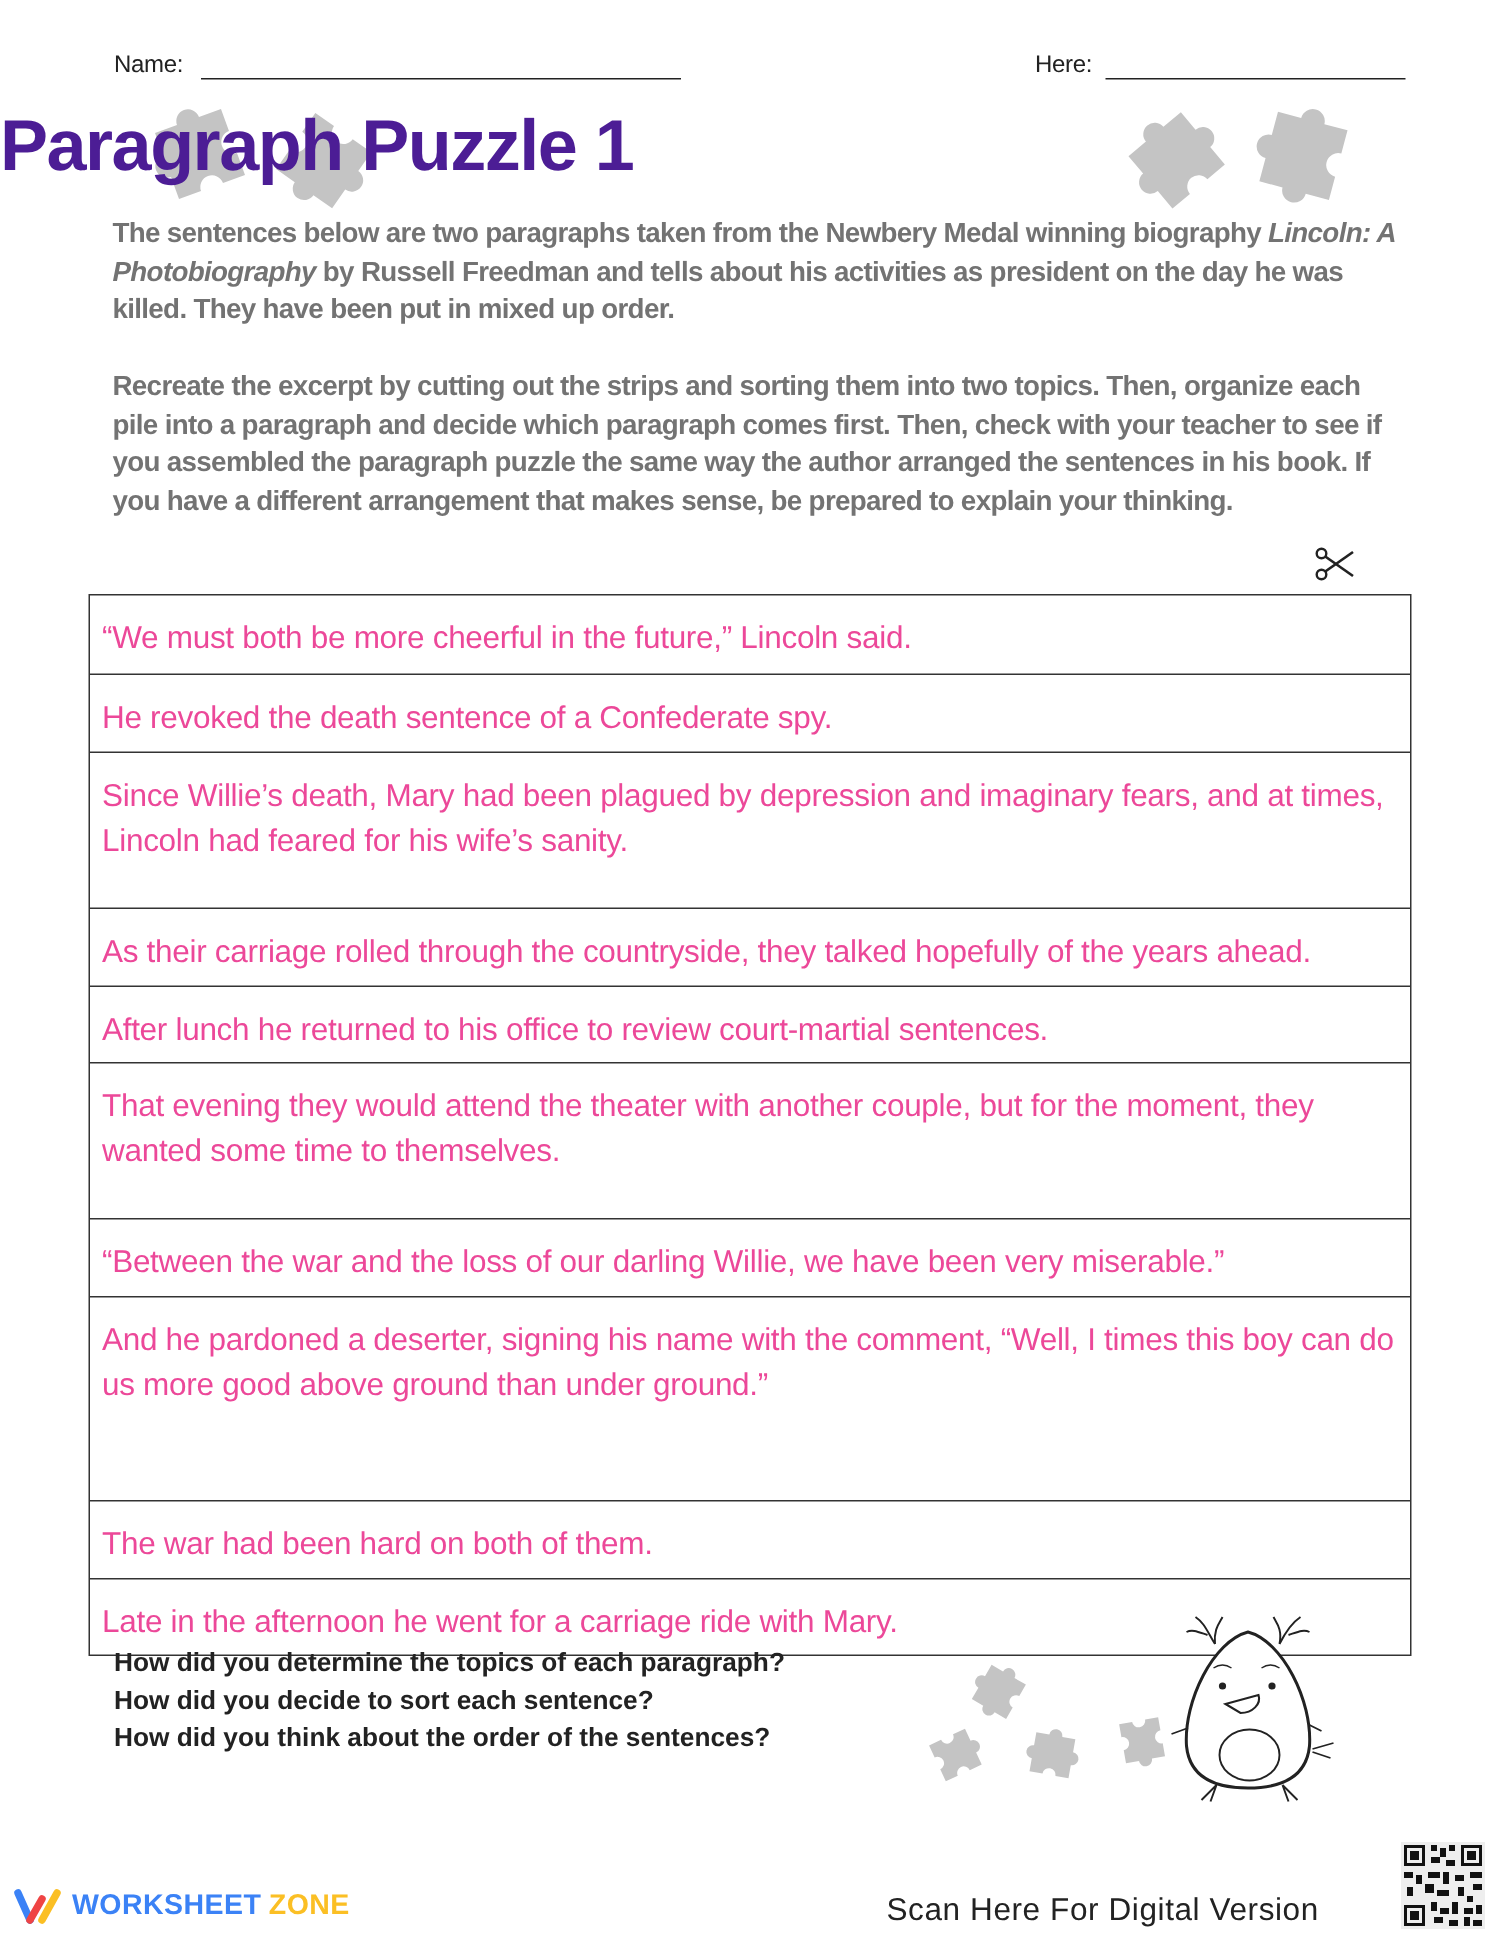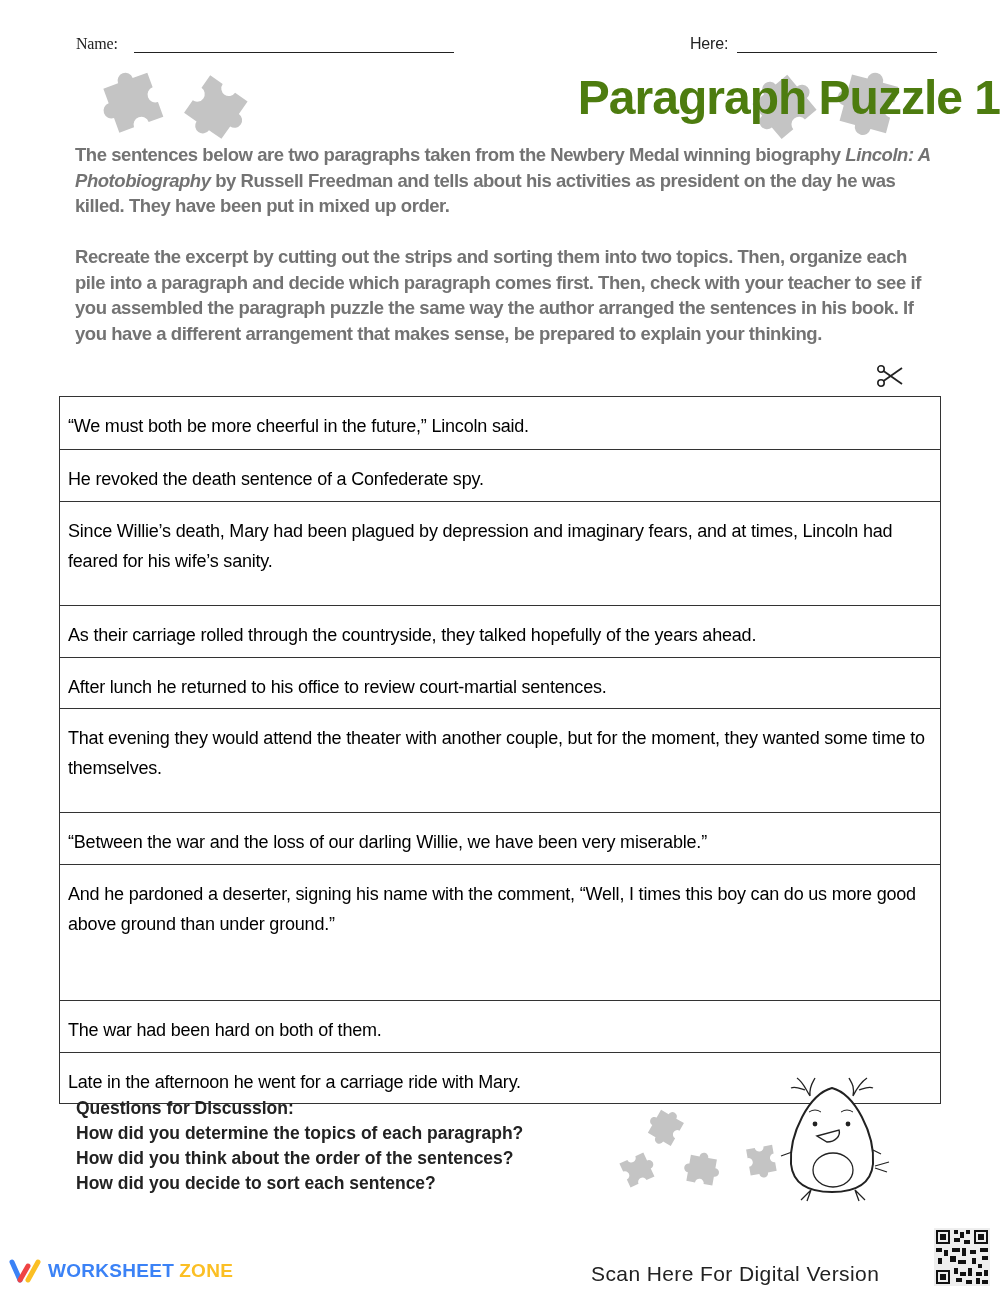--- a/index.html
+++ b/index.html
@@ -8,22 +8,22 @@
     font-family: "Liberation Sans", "DejaVu Sans", sans-serif; color: #1e1e1e;
   }
   .abs { position: absolute; }
 
   
   .field-label { font-size: 16px; color: #222; letter-spacing: -0.2px; }
   .field-line { position: absolute; border-bottom: 1.6px solid #222; height: 0; }
 
   
   .title {
-    position: absolute; left: 0; width: 1000px; top: 70px; text-align: right;
-    font-size: 48px; font-weight: bold; color: #4d7c0f; letter-spacing: -1px;
+    position: absolute; left: 0; width: 1000px; top: 70px; text-align: left;
+    font-size: 48px; font-weight: bold; color: #4c1d95; letter-spacing: -1px;
   }
 
   .puzzle { position: absolute; }
   .puzzle svg { display: block; }
 
   
   .intro {
     position: absolute; left: 75px; width: 860px;
     font-size: 18.5px; font-weight: bold; line-height: 25.5px; color: #737373;
     letter-spacing: -0.45px;
@@ -33,21 +33,21 @@
   .scissors { position: absolute; left: 876px; top: 364px; width: 28px; height: 24px; }
 
   
   .strips {
     position: absolute; left: 59px; top: 396px; width: 882px;
     border: 1.6px solid #333; box-sizing: border-box;
   }
   .strip {
     box-sizing: border-box; border-top: 1.6px solid #333;
     padding: 14px 8px 0 8px;
-    font-size: 18px; line-height: 30px; color: #000000; letter-spacing: -0.2px;
+    font-size: 21px; line-height: 30px; color: #ec4899; letter-spacing: -0.2px;
   }
   .strip:first-child { border-top: none; }
 
   
   .questions {
     position: absolute; left: 76px; top: 1096px;
     font-size: 17.5px; font-weight: bold; line-height: 25px; color: #222;
   }
 
   
@@ -58,21 +58,21 @@
   .brand-w { font-size: 19px; font-weight: bold; color: #3b82f6; letter-spacing: 0.3px; }
   .brand-z { font-size: 19px; font-weight: bold; color: #fbbf24; margin-left: 5px; letter-spacing: 0.3px; }
   .scan {
     position: absolute; left: 591px; top: 1262px; font-size: 21px; color: #222; letter-spacing: 0.4px;
   }
   .qr { position: absolute; left: 934px; top: 1228px; width: 56px; height: 58px; background: #eee; }
 </style>
 </head>
 <body>
 
-<span class="abs field-label" style="left:76px; top:35px;font-family:Liberation Serif, serif;">Name:</span>
+<span class="abs field-label" style="left:76px; top:35px;">Name:</span>
 <div class="field-line" style="left:134px; top:52px; width:320px;"></div>
 <span class="abs field-label" style="left:690px; top:35px;">Here:</span>
 <div class="field-line" style="left:737px; top:52px; width:200px;"></div>
 
 <div class="puzzle" style="left:92px; top:60px;">
   <svg width="80" height="78" viewBox="0 0 100 100">
       <g transform="rotate(-20 50 50)">
         <path fill="#c4c4c4" d="M20 25 H40 a10 10 0 1 1 20 0 H80 V45 a10 10 0 1 0 0 20 V85 H60 a10 10 0 1 0 -20 0 H20 V65 a10 10 0 1 1 0 -20 Z"></path>
       </g>
     </svg>
@@ -120,24 +120,23 @@
   <div class="strip" style="height:52px;">As their carriage rolled through the countryside, they talked hopefully of the years ahead.</div>
   <div class="strip" style="height:51px;">After lunch he returned to his office to review court-martial sentences.</div>
   <div class="strip" style="height:104px;">That evening they would attend the theater with another couple, but for the moment, they wanted some time to themselves.</div>
   <div class="strip" style="height:52px;">“Between the war and the loss of our darling Willie, we have been very miserable.”</div>
   <div class="strip" style="height:103px;">And he pardoned a deserter, signing his name with the comment, “Well, I times this boy can do us more good above ground than under ground.”</div>
   <div class="strip" style="height:52px;margin-top:33px;">The war had been hard on both of them.</div>
   <div class="strip" style="height:51px;">Late in the afternoon he went for a carriage ride with Mary.</div>
 </div>
 
 <div class="questions">
-  <div>Questions for Discussion:</div>
   <div>How did you determine the topics of each paragraph?</div>
+  <div>How did you decide to sort each sentence?</div>
   <div>How did you think about the order of the sentences?</div>
-  <div>How did you decide to sort each sentence?</div>
 </div>
 
 <div class="puzzle" style="left:644px; top:1104px;">
   <svg width="46" height="44" viewBox="0 0 100 100">
       <g transform="rotate(30 50 50)">
         <path fill="#c4c4c4" d="M20 25 H40 a10 10 0 1 1 20 0 H80 V45 a10 10 0 1 0 0 20 V85 H60 a10 10 0 1 1 -20 0 H20 V65 a10 10 0 1 1 0 -20 Z"></path>
       </g>
     </svg>
 </div>
 <div class="puzzle" style="left:614px; top:1146px;">

